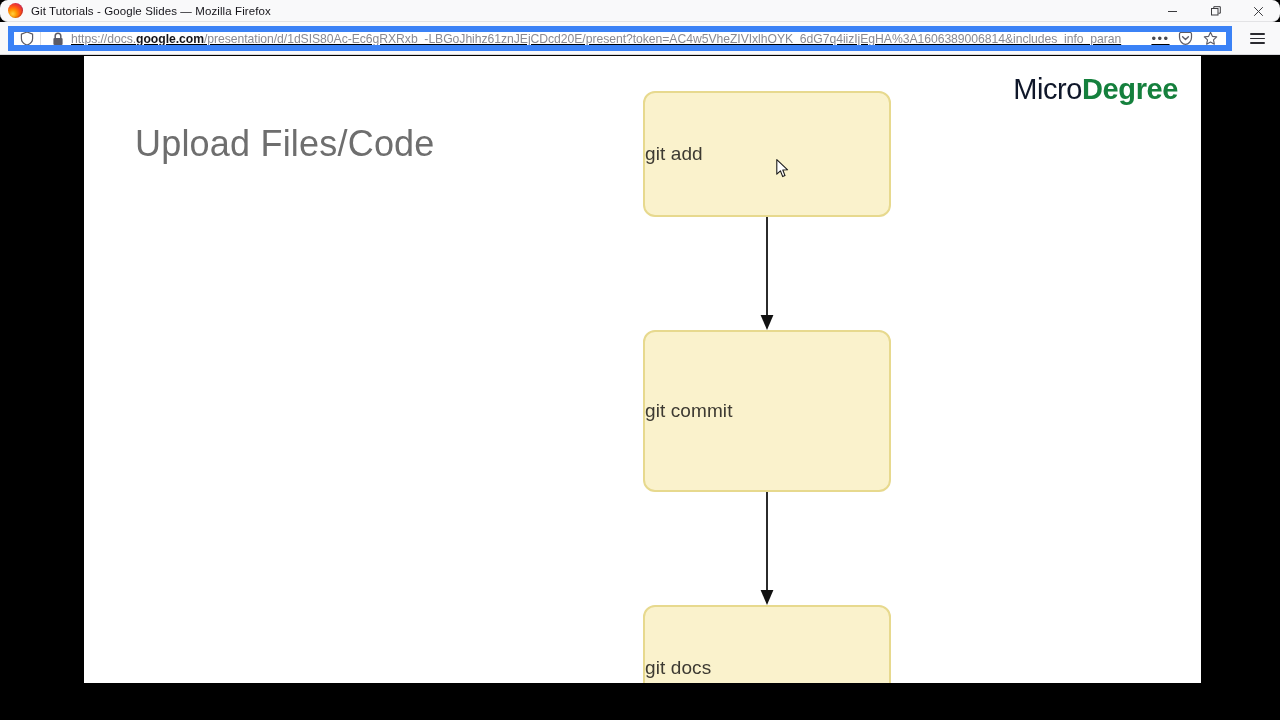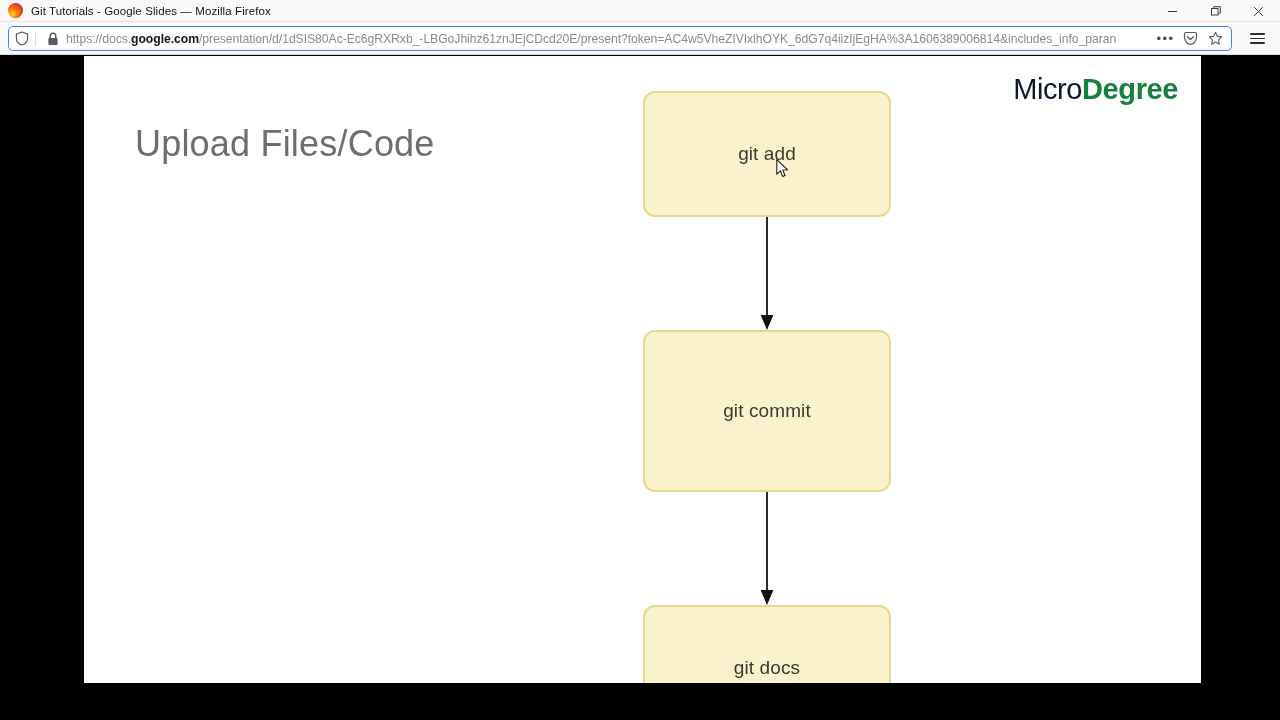--- a/index.html
+++ b/index.html
@@ -12,21 +12,21 @@
   }
 
   #app { position: relative; width: 1280px; height: 720px; background: #000; }
 
   
   .titlebar {
     position: absolute; top: 0; left: 0;
     width: 1280px; height: 22px;
     background: #f9f9fa;
     border-bottom: 1px solid #e3e3e5;
-    display: flex; align-items: center;
+    display: flex; align-items: center; border-radius: 8px;
   }
   .tb-icon {
     width: 16px; height: 16px; margin-left: 8px; margin-right: 7px;
     flex: 0 0 16px; position: relative;
   }
   .ff-logo {
     width: 15px; height: 15px; border-radius: 50%;
     background: radial-gradient(circle at 32% 72%, #ffd13f 0%, #ff9500 26%, #ff4f18 52%, #e0303f 72%, #9b2fa0 100%);
     box-shadow: inset -1px -1px 1px rgba(0,0,0,.15);
   }
@@ -50,24 +50,25 @@
     position: absolute; top: 22px; left: 0;
     width: 1280px; height: 33px;
     background: #f9f9fa;
     border-bottom: 1px solid #d7d7db;
     display: flex; align-items: center;
   }
   .urlbar {
     position: absolute; left: 8px; right: 48px; top: 4px;
     height: 25px;
     background: #fff;
-    border: 1px solid #3b82f6;
-    border-radius: 5px;
+    border: 6px solid #3b82f6;
+    border-radius: 0;
     display: flex; align-items: center;
     overflow: hidden;
+    text-decoration: underline;
   }
   .ub-icon {
     flex: 0 0 auto; display: flex; align-items: center; justify-content: center;
     color: #5b5b66;
   }
   .ub-shield { width: 26px; }
   .ub-lock   { width: 26px; }
   .ub-sep {
     width: 1px; height: 15px; background: #dcdcdf; flex: 0 0 1px; margin-right: 4px;
   }
@@ -124,21 +125,21 @@
   
   .flow {
     position: absolute; left: 559px; top: 35px;
     width: 248px;
   }
   .node {
     width: 248px;
     background: #faf2cc;
     border: 2px solid #e7d98e;
     border-radius: 12px;
-    display: flex; align-items: center; justify-content: center;
+    display: flex; align-items: center; justify-content: flex-start;
     color: #3d3a32;
     font-size: 19px;
     letter-spacing: .1px;
   }
   .node-add    { height: 126px; }
   .node-commit { height: 162px; }
   .node-push   { height: 126px; }
 
   .connector {
     position: relative;

